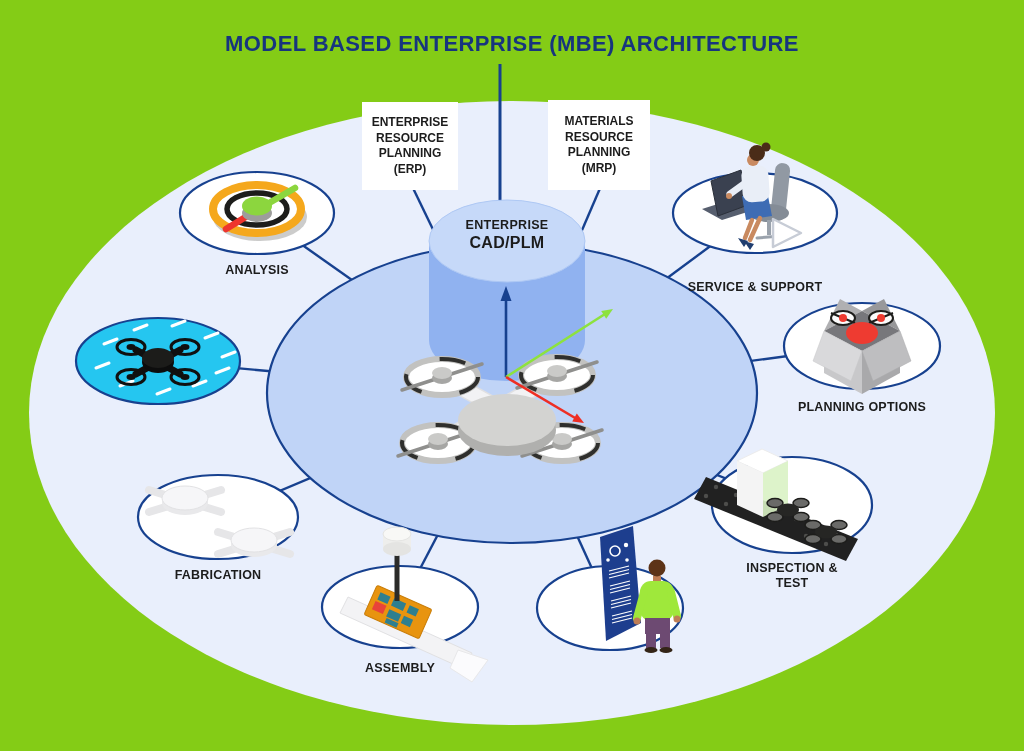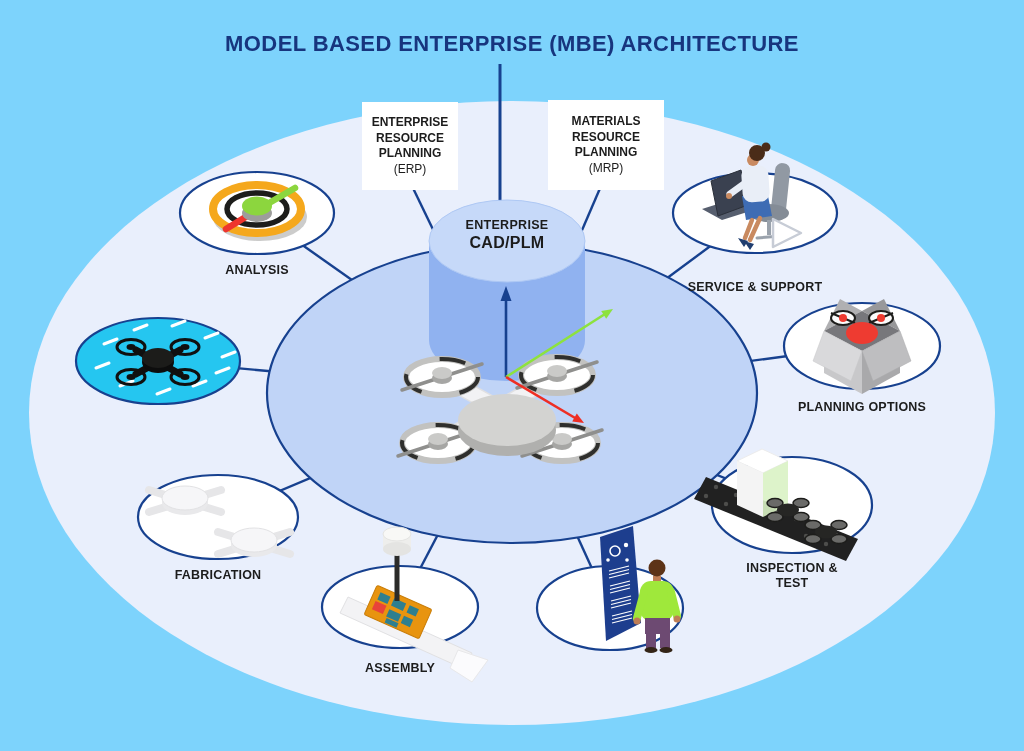--- a/index.html
+++ b/index.html
@@ -1,24 +1,24 @@
 <!DOCTYPE html>
 <html style="--navy: #17418f; --title-navy: #17357e; --text-dark: #1c1c1c; --outer-ellipse: #e9effc; --hub-ellipse: #c0d4f7; --cylinder-body: #90b2f0; --cylinder-top: #c6d9f9; --cyan: #25c6f0; --arrow-green: #8de23e; --arrow-red: #ee2e24; --gauge-orange: #f5a81c; --gauge-green: #8cd63e; --gauge-red: #ee352d; --panel-blue: #1d3e8e; --shirt-green: #9fe83b; --pants-purple: #6d4a72; --box-red: #ee3b31; --pcb-orange: #e8940f;"><head>
 <meta charset="utf-8">
 <style>
   html,body{margin:0;padding:0;background:#fff;}
-  .stage{position:relative;width:1024px;height:751px;background:#7dd3fc;overflow:hidden;
+  .stage{position:relative;width:1024px;height:751px;background:#84cc16;overflow:hidden;
          font-family:"Liberation Sans",sans-serif;}
   .stage svg{position:absolute;left:0;top:0;}
   .title{position:absolute;top:31px;left:0;width:100%;text-align:center;
          font-size:22px;font-weight:700;letter-spacing:.4px;color:var(--title-navy);}
   .tbox{position:absolute;display:flex;flex-direction:column;justify-content:center;
         text-align:center;background:#fff;font-size:12px;font-weight:600;
         line-height:15.5px;color:var(--text-dark);}
-  .tbox .b{font-weight:400;}
+  .tbox .b{font-weight:700;}
   .nlabel{position:absolute;transform:translateX(-50%);text-align:center;
           font-size:12.5px;font-weight:600;color:var(--text-dark);
           white-space:pre-line;line-height:15px;letter-spacing:.2px;}
   .hublabel{position:absolute;transform:translateX(-50%);text-align:center;
             color:var(--text-dark);line-height:17px;}
   .hublabel .l1{font-size:12.5px;font-weight:600;letter-spacing:.3px;}
   .hublabel .l2{font-size:16px;font-weight:800;letter-spacing:.3px;}
   .node-ellipse{fill:#fff;stroke:var(--navy);stroke-width:2.2;}
   .conn{stroke:var(--navy);stroke-width:2.4;}
 </style>
@@ -307,21 +307,21 @@
 
 <div class="title">MODEL BASED ENTERPRISE (MBE) ARCHITECTURE</div>
 
 <div class="tbox" style="left:362px;top:102px;width:96px;height:88px;">
   <span>ENTERPRISE</span>
   <span>RESOURCE</span>
   <span>PLANNING</span>
   <span class="b">(ERP)</span>
 </div>
 
-<div class="tbox" style="left:548px;top:100px;width:116px;height:90px;">
+<div class="tbox" style="left:548px;top:100px;width:102px;height:90px;">
   <span>MATERIALS</span>
   <span>RESOURCE</span>
   <span>PLANNING</span>
   <span class="b">(MRP)</span>
 </div>
 
 <div class="hublabel" style="left:507px;top:217px;">
   <div class="l1">ENTERPRISE</div>
   <div class="l2">CAD/PLM</div>
 </div>

